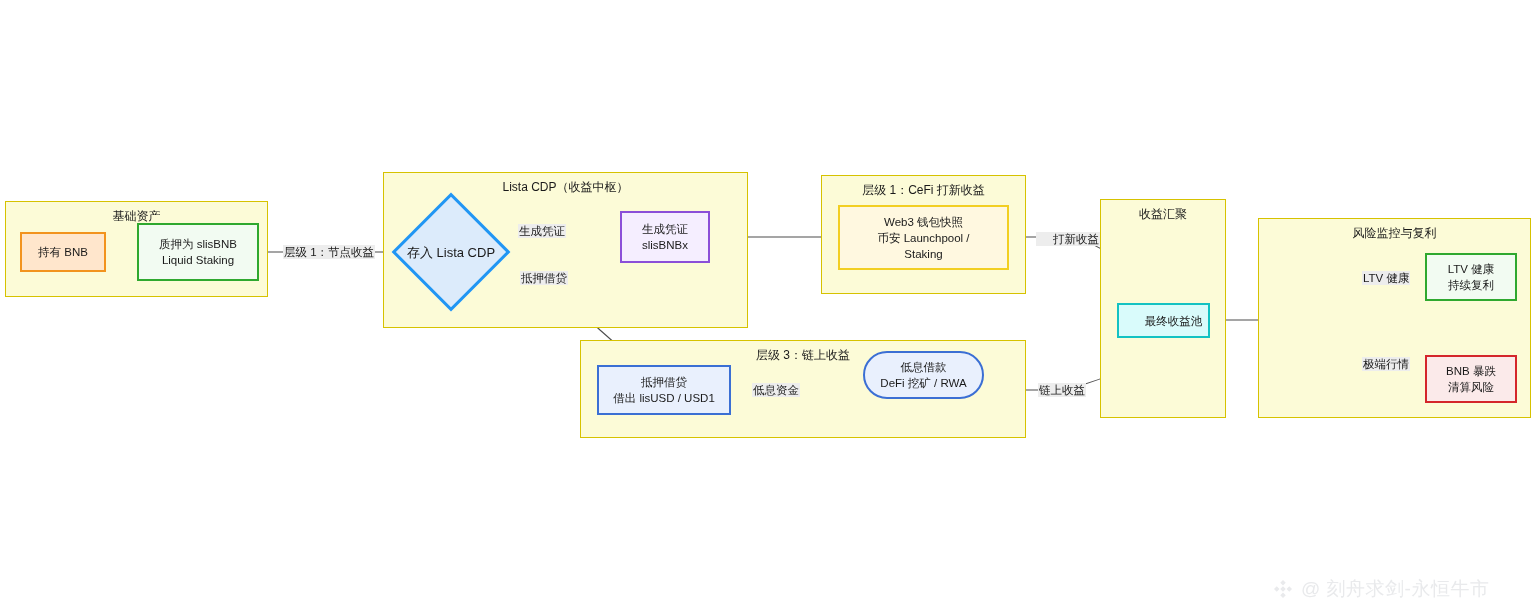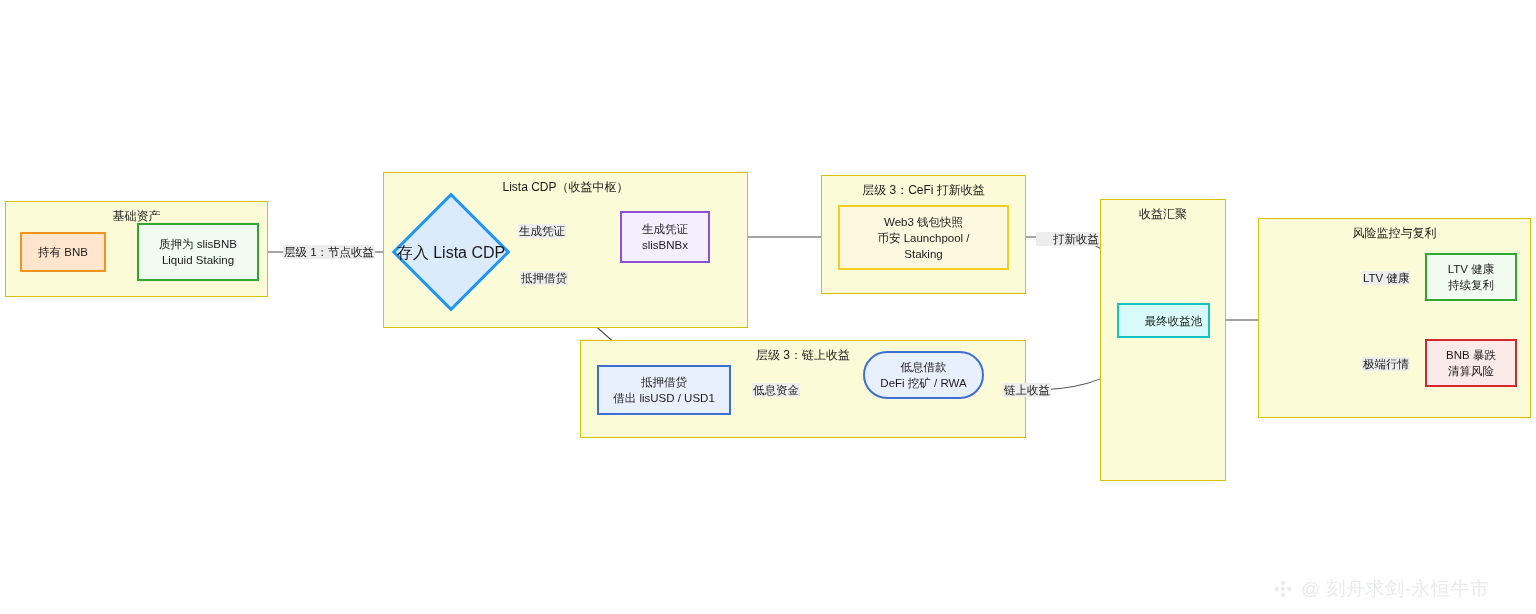--- a/index.html
+++ b/index.html
@@ -43,37 +43,37 @@
   }
   .node .l{display:block;}
 
   .n-orange{background:#ffe6cc;border:2px solid #f2931e;align-items:center;}
   .n-green {background:#f2fbf2;border:2px solid #2fa82f;}
   .n-purple{background:#f5eeff;border:2px solid #8b4fd8;}
   .n-cream {background:#fff8e0;border:2px solid #f2cf22;}
   .n-blue  {background:#e9f0fd;border:2px solid #3b6fd4;}
   .n-cyan  {background:#d9fbfb;border:2px solid #13c2c2;padding-left:20px;}
   .n-greenL{background:#f2fbf2;border:2px solid #2fa82f;}
-  .n-redL  {background:#fbeaea;border:2px solid #d4262b;}
+  .n-redL  {background:#fbeaea;border:2px solid #d4262b;margin-top:16px;}
 
   
   .diamond{
     position:absolute;
     display:flex;align-items:center;justify-content:center;
   }
   .diamond .shape{
     position:absolute;left:0;top:0;width:100%;height:100%;
     transform:rotate(45deg);
     box-sizing:border-box;
   }
   .d-blue .shape{background:#dcebfb;border:3px solid #2196f3;}
   .d-red  .shape{background:#fbe9ec;border:2px solid #cc1133;}
   .diamond .dlabel{
     position:relative;z-index:3;
-    font-size:16px;line-height:15px;text-align:right;
+    font-size:13px;line-height:15px;text-align:right;
     white-space:nowrap;color:#1a1a1a;
   }
 
   
   .elabel{
     position:absolute;
     background:#ededed;
     font-size:11.5px;
     line-height:14px;
     padding:0 1px;
@@ -132,28 +132,28 @@
 
   <div class="cluster" style="left:5px;top:201px;width:263px;height:96px;">
     <div class="cluster-title">基础资产</div>
   </div>
 
   <div class="cluster" style="left:383px;top:172px;width:365px;height:156px;">
     <div class="cluster-title">Lista CDP（收益中枢）</div>
   </div>
 
   <div class="cluster" style="left:821px;top:175px;width:205px;height:119px;">
-    <div class="cluster-title">层级 3：CeFi 打新收益</div>
+    <div class="cluster-title">层级 1：CeFi 打新收益</div>
   </div>
 
   <div class="cluster" style="left:580px;top:340px;width:446px;height:98px;">
     <div class="cluster-title">层级 3：链上收益</div>
   </div>
 
-  <div class="cluster" style="left:1100px;top:199px;width:126px;height:282px;">
+  <div class="cluster" style="left:1100px;top:199px;width:126px;height:219px;">
     <div class="cluster-title">收益汇聚</div>
   </div>
 
   <div class="cluster" style="left:1258px;top:218px;width:273px;height:200px;">
     <div class="cluster-title">风险监控与复利</div>
   </div>
 
   <div class="node n-orange" style="left:20px;top:232px;width:86px;height:40px;">
     <span class="l">持有 BNB</span>
   </div>
@@ -207,21 +207,21 @@
   <div class="elabel" style="left:283px;top:245px;">层级 1：节点收益</div>
 
   <div class="elabel" style="left:518px;top:224px;">生成凭证</div>
 
   <div class="elabel" style="left:520px;top:271px;">抵押借贷</div>
 
   <div class="elabel" style="left:1036px;top:232px;padding-left:17px;">打新收益</div>
 
   <div class="elabel" style="left:752px;top:383px;">低息资金</div>
 
-  <div class="elabel" style="left:1003px;top:383px;">链上收益</div>
+  <div class="elabel" style="left:1038px;top:383px;">链上收益</div>
 
   <div class="elabel" style="left:1362px;top:271px;">LTV 健康</div>
 
   <div class="elabel" style="left:1362px;top:357px;">极端行情</div>
 
   <div class="watermark" style="left:1272px;top:576px;">
     <span class="wm-logo">
       <svg width="22" height="22" viewBox="0 0 24 24" aria-hidden="true">
         <g fill="#e9eaec">
           <path d="M12 2.2 L15 5.2 L12 8.2 L9 5.2 Z"></path>

